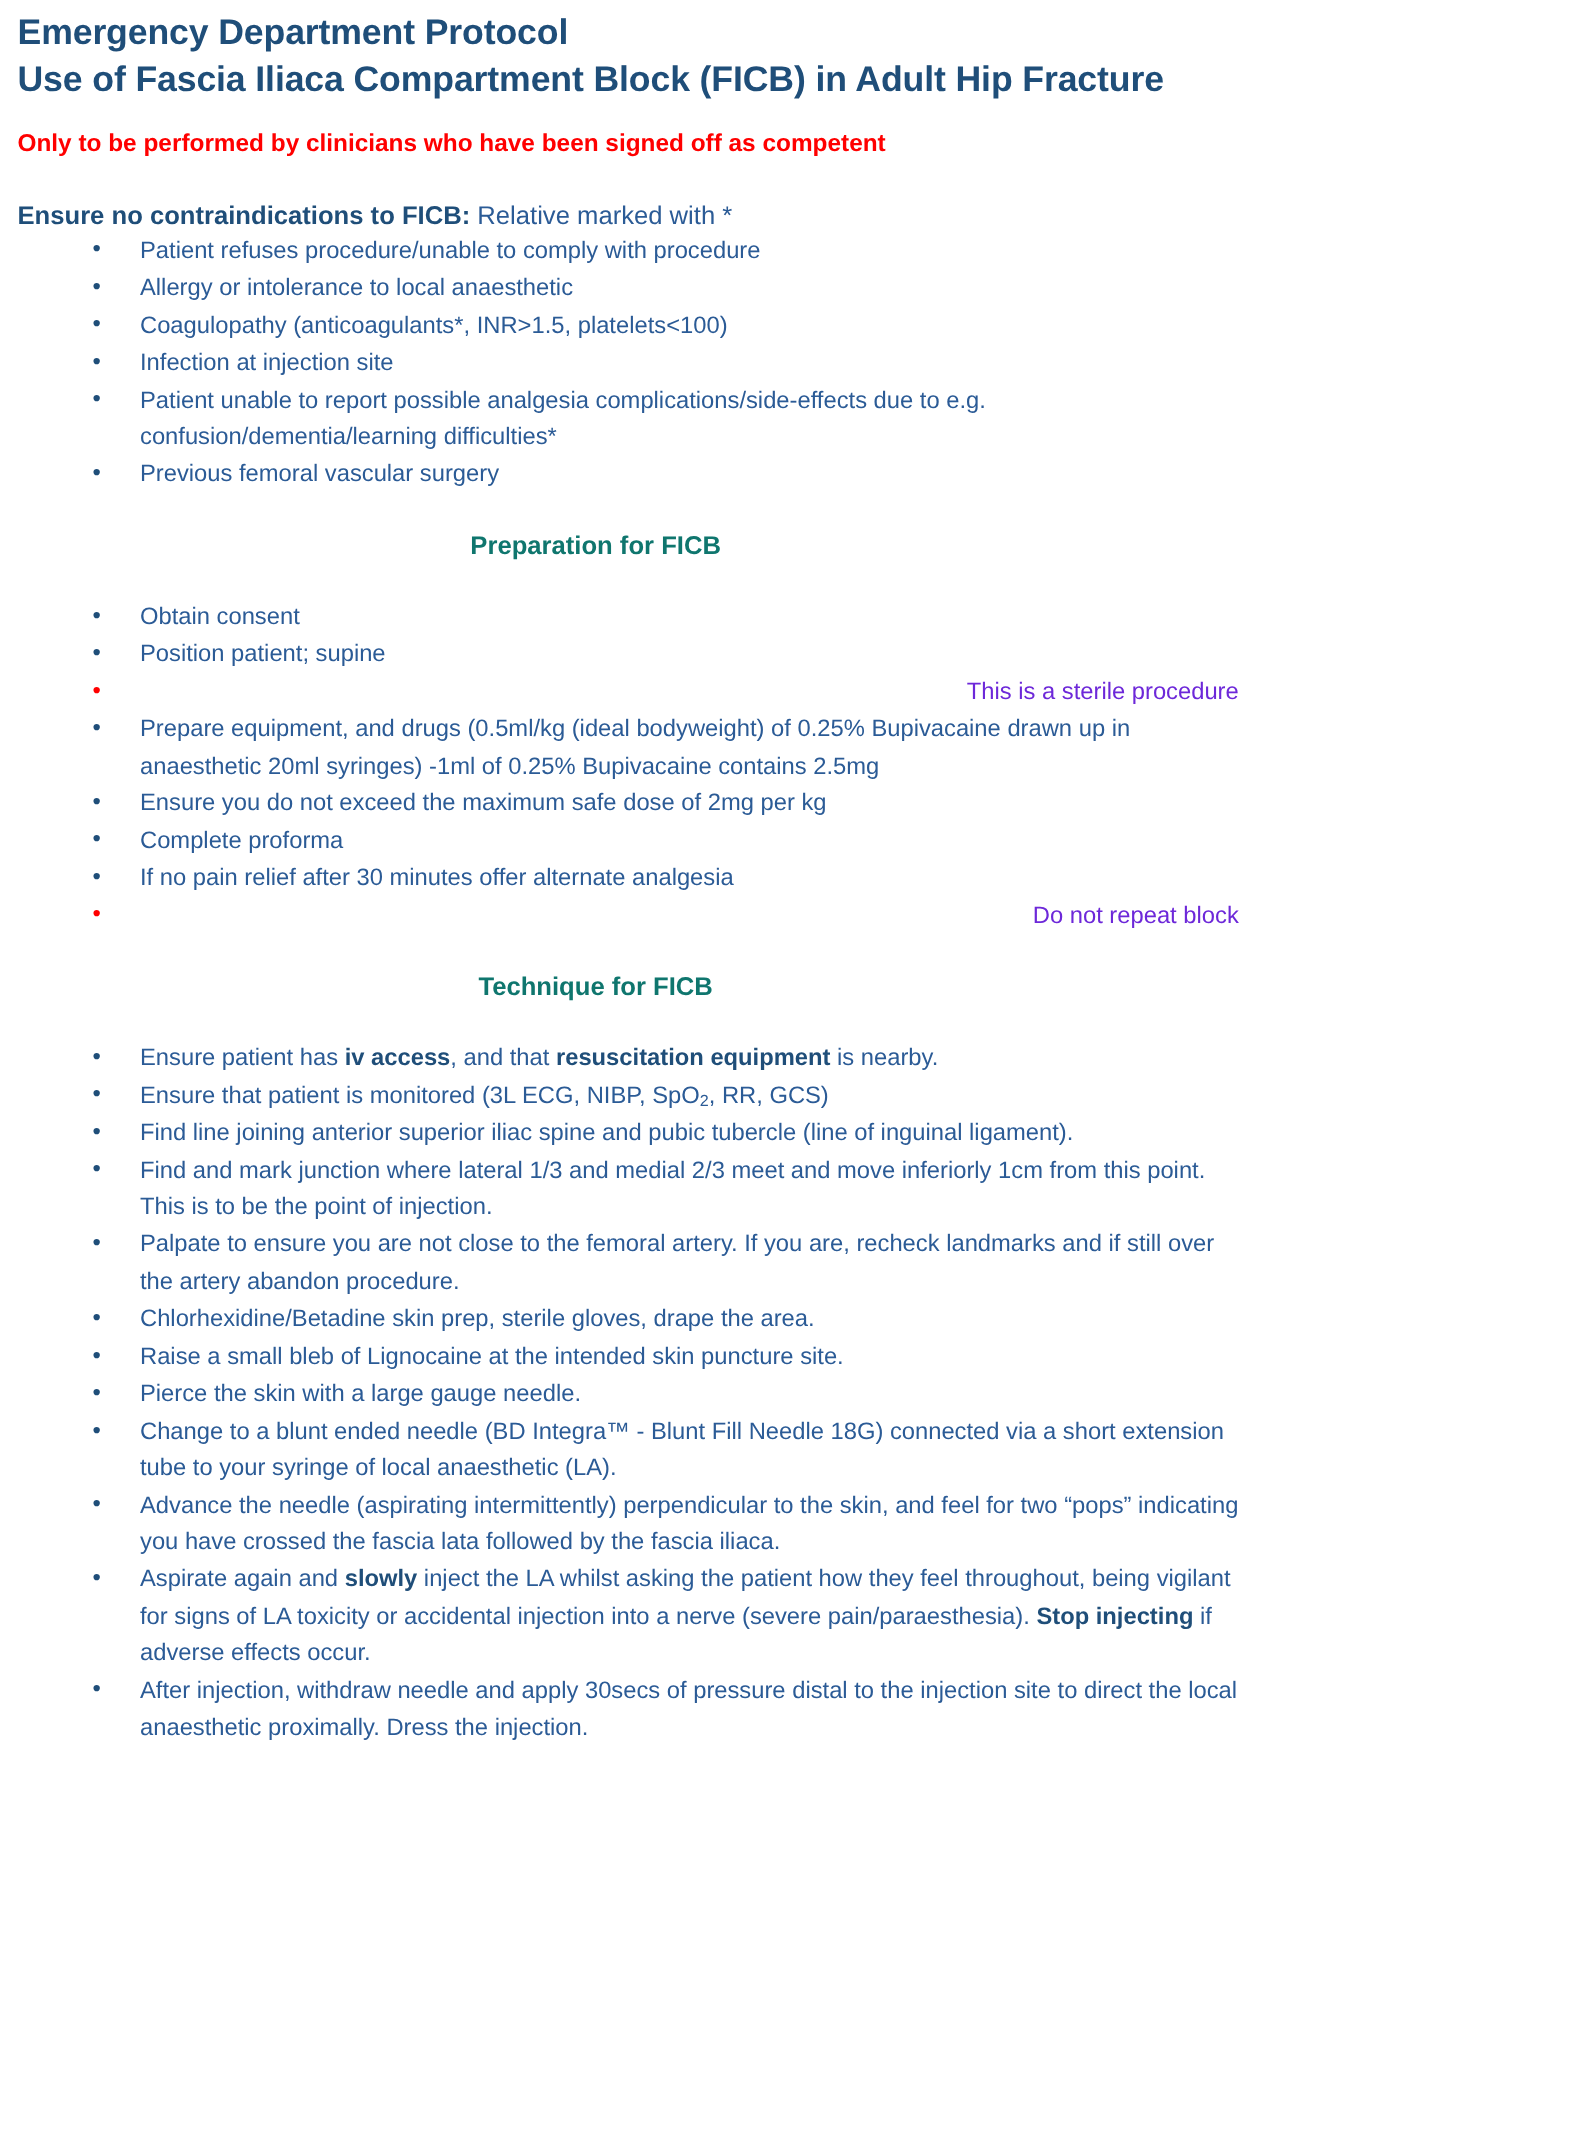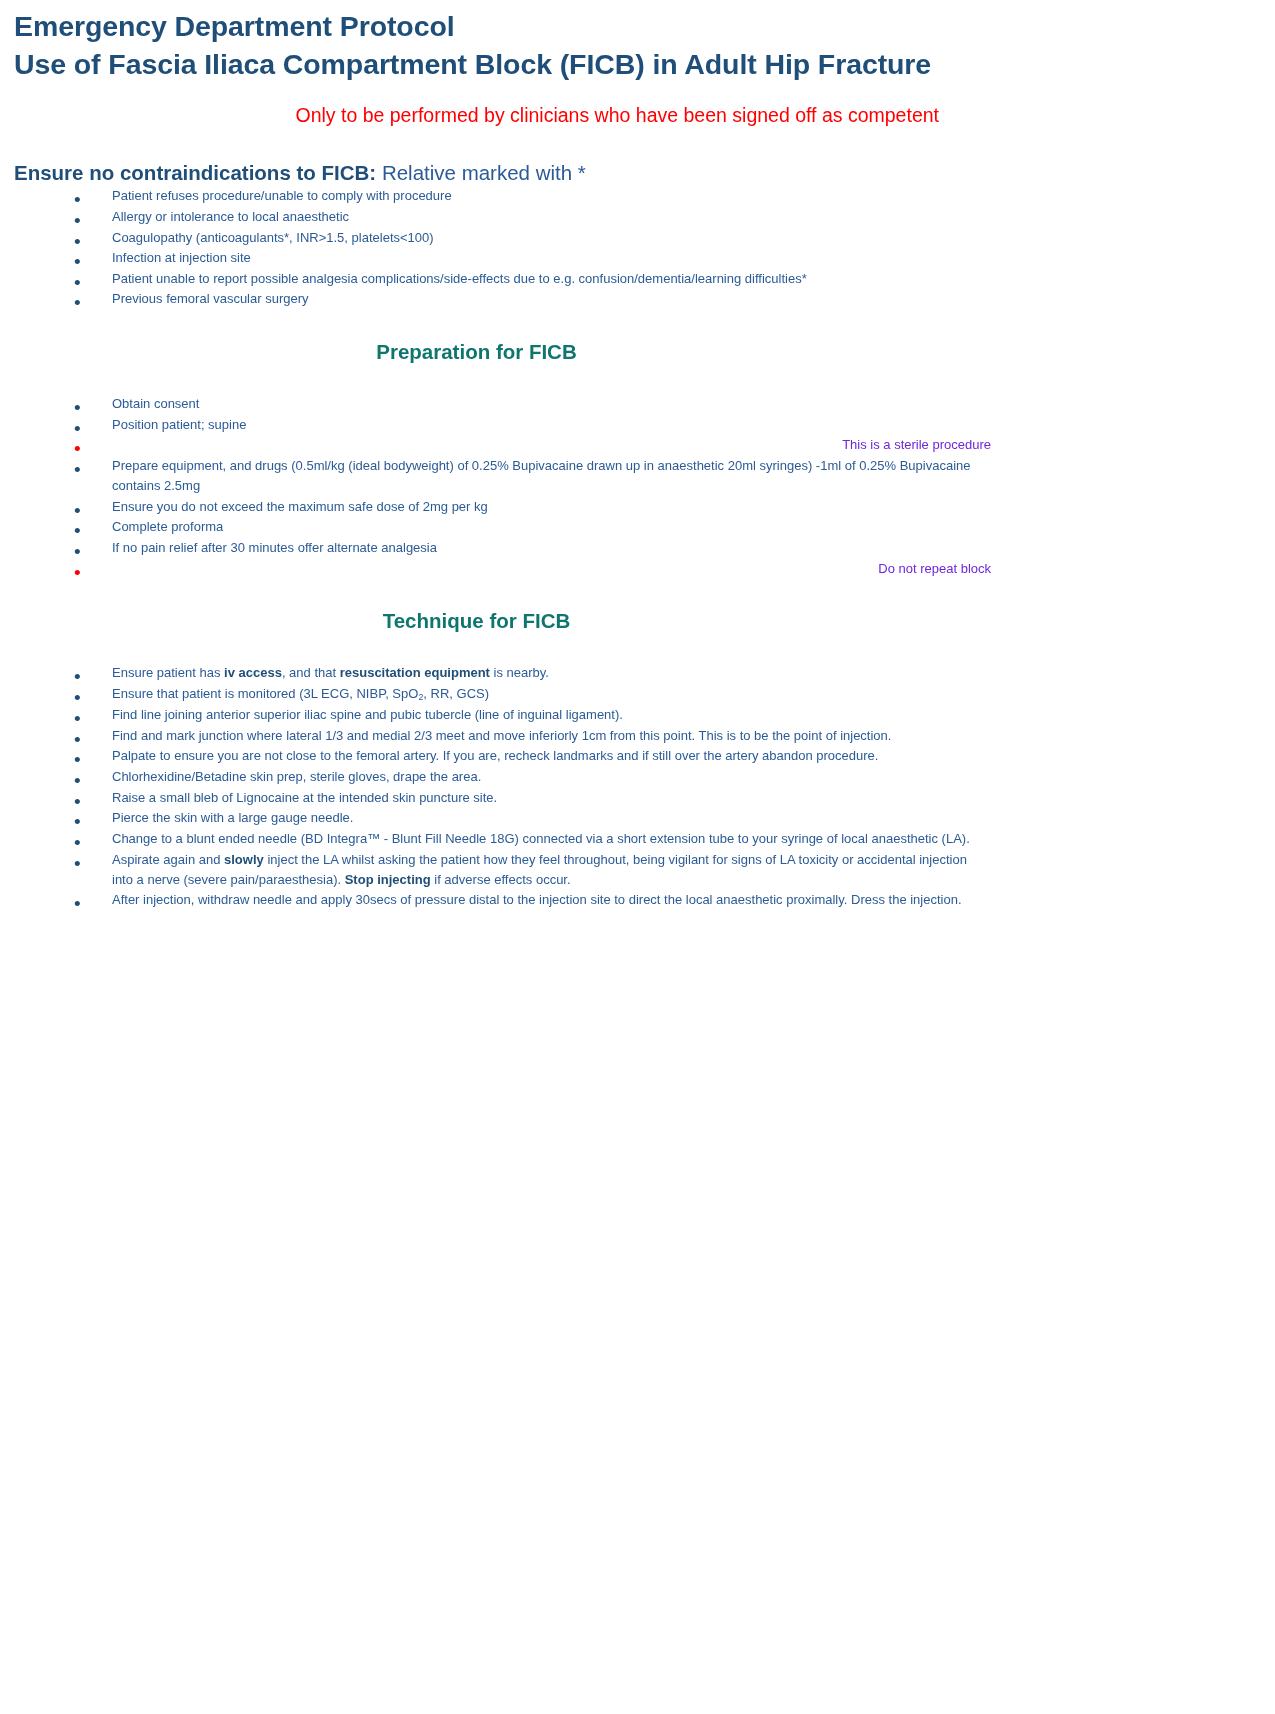--- a/index.html
+++ b/index.html
@@ -27,23 +27,23 @@
     font-size: 28.5px;
     font-weight: bold;
     color: #1f4e79;
     line-height: 1.32;
     letter-spacing: -0.1px;
     margin: 0;
   }
   .doc-title .line2 { display: block; }
 
   .warning {
-    text-align: right;
+    text-align: left;
     color: #ff0000;
-    font-weight: normal;
+    font-weight: bold;
     font-size: 19.5px;
     margin: 20px 0 0 0;
     padding-right: 52px;
     line-height: 1.3;
   }
 
   
   .intro {
     font-size: 20.5px;
     line-height: 1.35;
@@ -67,21 +67,21 @@
 
   
   ul.bullets {
     list-style: none;
     margin: 0;
     padding: 0;
   }
   ul.bullets > li {
     position: relative;
     padding-left: 98px;
-    font-size: 13px;
+    font-size: 19px;
     line-height: 1.55;
     color: #2b5b96;
     margin: 0 0 0.5px 0;
   }
   ul.bullets > li::before {
     content: "\2022";
     position: absolute;
     left: 60px;
     top: -1px;
     font-size: 19px;
@@ -159,17 +159,18 @@
   <ul class="bullets col" id="tech-list">
       <li><span>Ensure patient has </span><b>iv access</b><span>, and that </span><b>resuscitation equipment</b><span> is nearby.</span></li>
       <li><span>Ensure that patient is monitored (3L ECG, NIBP, SpO</span><sub>2</sub><span>, RR, GCS)</span></li>
       <li><span>Find line joining anterior superior iliac spine and pubic tubercle (line of inguinal ligament).</span></li>
       <li><span>Find and mark junction where lateral 1/3 and medial 2/3 meet and move inferiorly 1cm from this point. This is to be the point of injection.</span></li>
       <li><span>Palpate to ensure you are not close to the femoral artery. If you are, recheck landmarks and if still over the artery abandon procedure.</span></li>
       <li><span>Chlorhexidine/Betadine skin prep, sterile gloves, drape the area.</span></li>
       <li><span>Raise a small bleb of Lignocaine at the intended skin puncture site.</span></li>
       <li><span>Pierce the skin with a large gauge needle.</span></li>
       <li><span>Change to a blunt ended needle (BD Integra™ - Blunt Fill Needle 18G) connected via a short extension tube to your syringe of local anaesthetic (LA).</span></li>
+      <li><span>Advance the needle (aspirating intermittently) perpendicular to the skin, and feel for two “pops” indicating you have crossed the fascia lata followed by the fascia iliaca.</span></li>
       <li><span>Aspirate again and </span><b>slowly</b><span> inject the LA whilst asking the patient how they feel throughout, being vigilant for signs of LA toxicity or accidental injection into a nerve (severe pain/paraesthesia). </span><b>Stop injecting</b><span> if adverse effects occur.</span></li>
       <li><span>After injection, withdraw needle and apply 30secs of pressure distal to the injection site to direct the local anaesthetic proximally. Dress the injection.</span></li>
     </ul>
 
 </div>
 
 </body></html>

